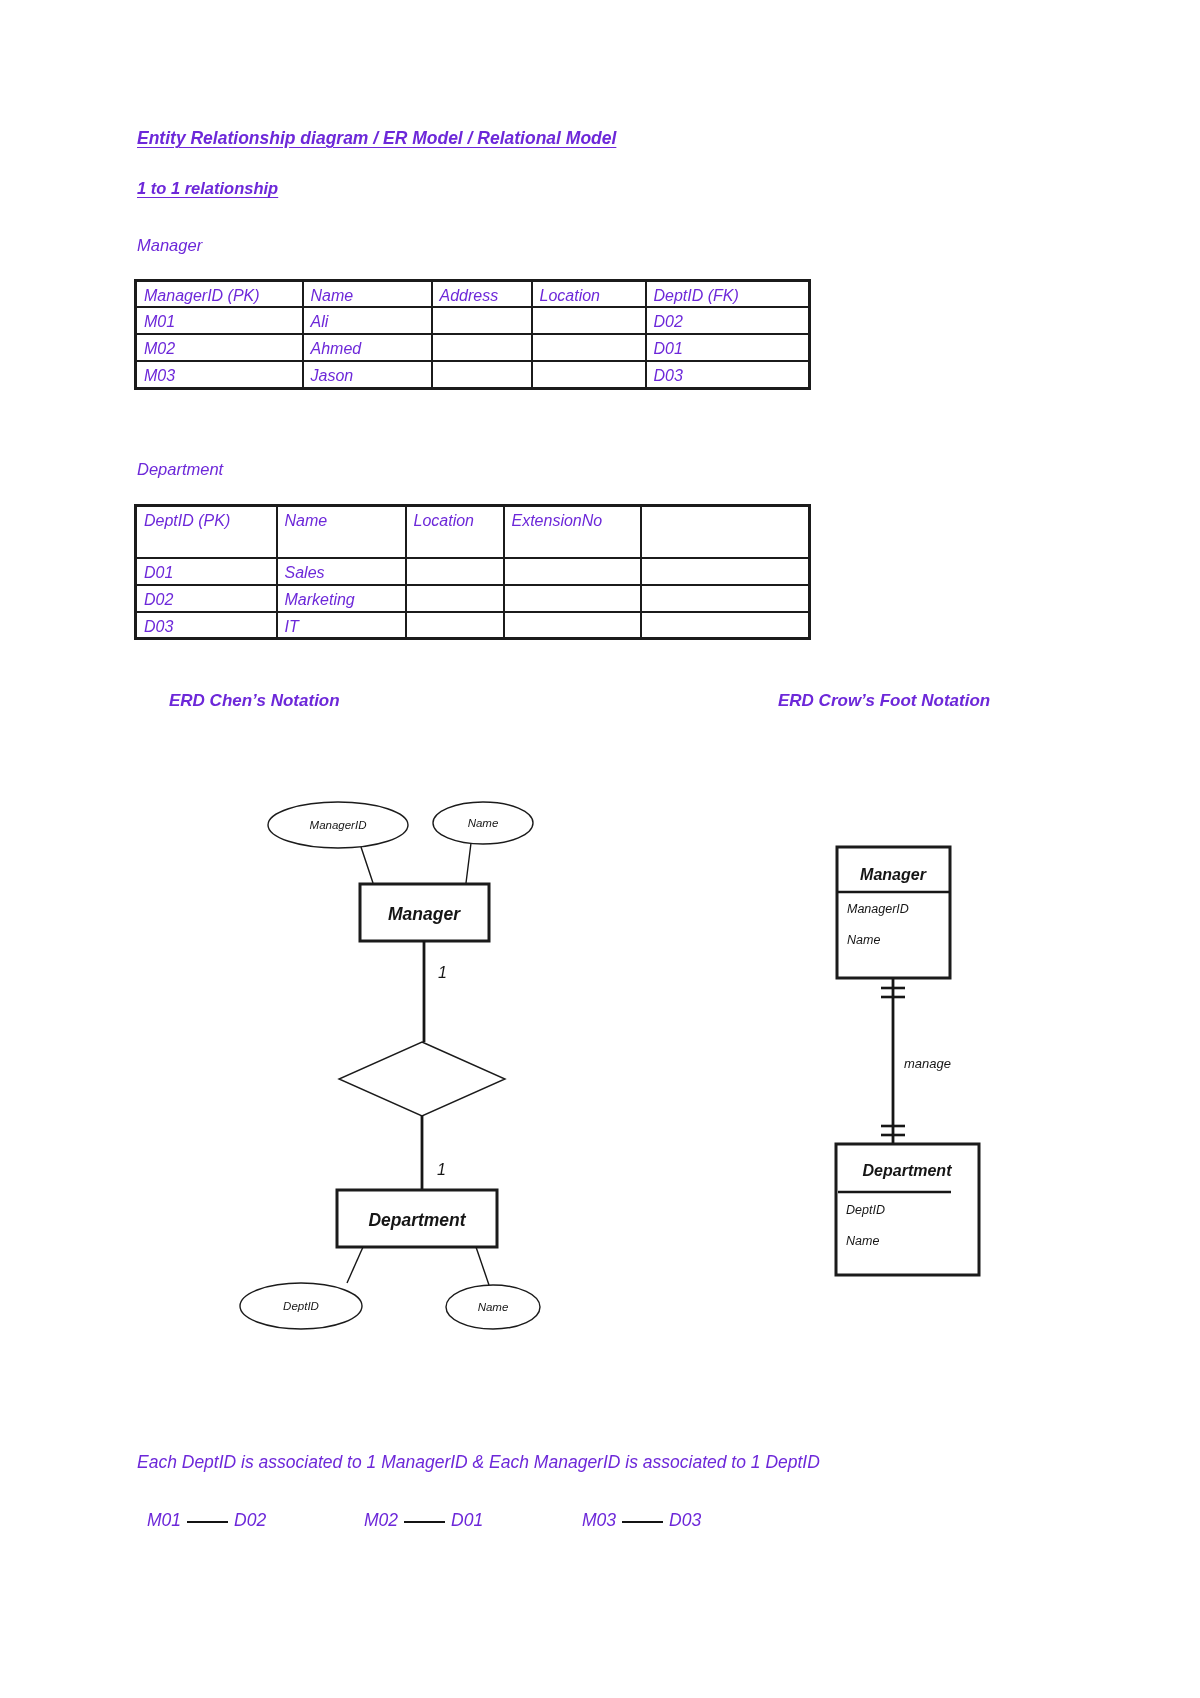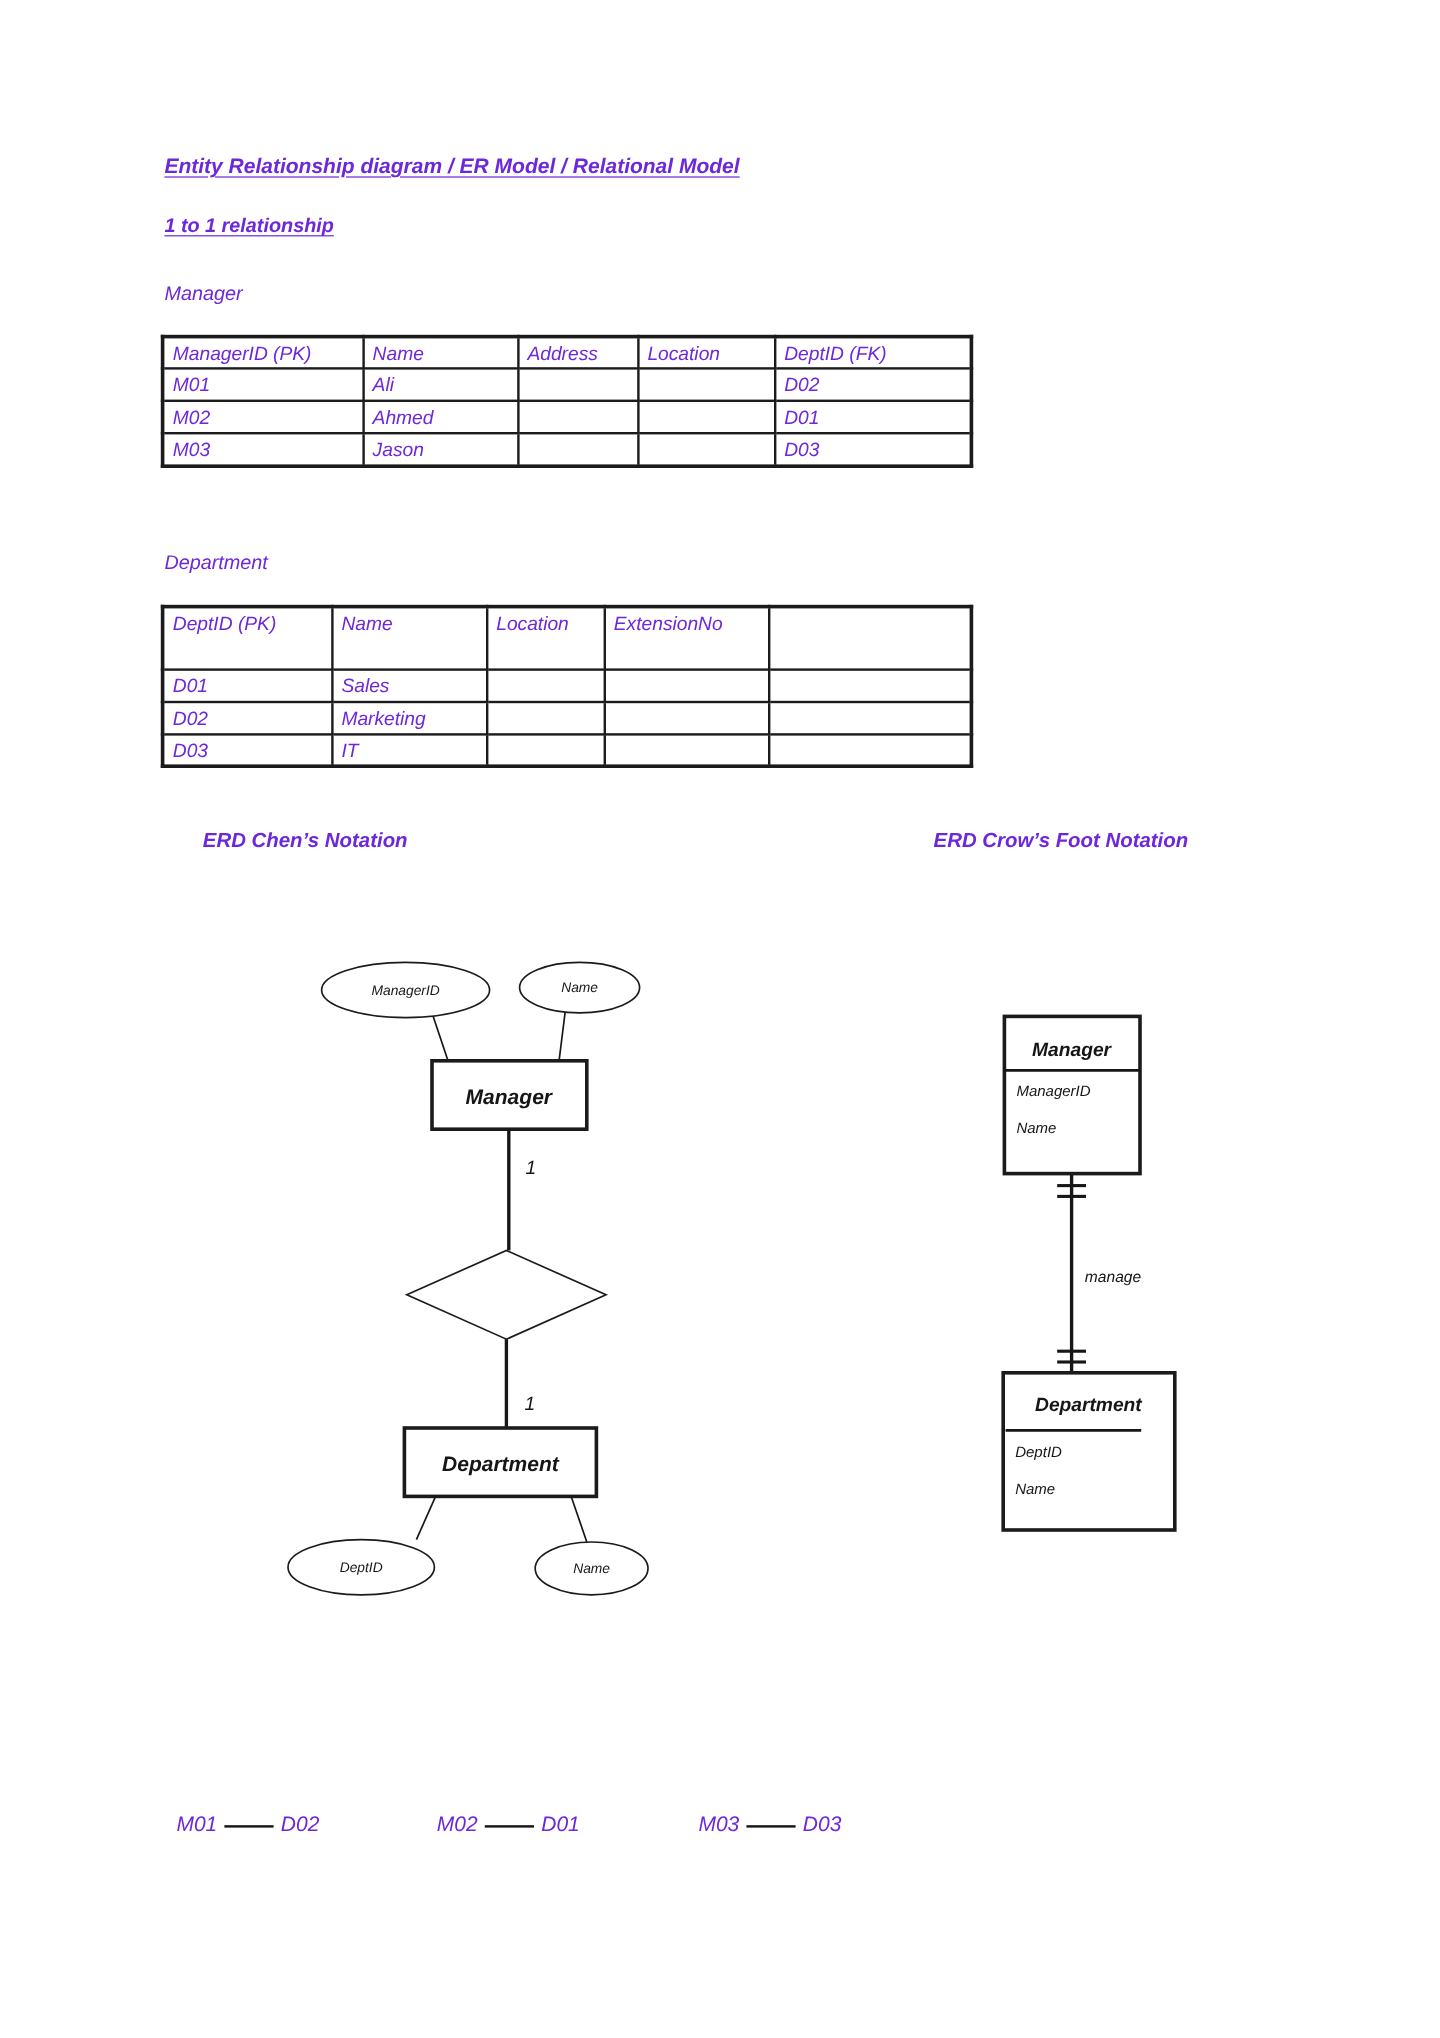--- a/index.html
+++ b/index.html
@@ -233,20 +233,21 @@
     <text x="27" y="73" class="crow-attr-text">ManagerID</text>
     <text x="27" y="104" class="crow-attr-text">Name</text>
 
     <rect x="16" y="304" width="143" height="131" class="shape entity-rect"></rect>
     <line x1="18" y1="352" x2="131" y2="352" class="sep-line"></line>
     <text x="87" y="336" class="crow-title-text">Department</text>
     <text x="26" y="374" class="crow-attr-text">DeptID</text>
     <text x="26" y="405" class="crow-attr-text">Name</text>
   </svg>
 
+  <div class="abs summary-sentence">Each DeptID is associated to 1 ManagerID &amp; Each ManagerID is associated to 1 DeptID</div>
 
   <div class="abs map-pair" style="left:147px;">
     <span>M01</span>
     <span class="map-line"></span>
     <span>D02</span>
   </div>
   <div class="abs map-pair" style="left:364px;">
     <span>M02</span>
     <span class="map-line"></span>
     <span>D01</span>

